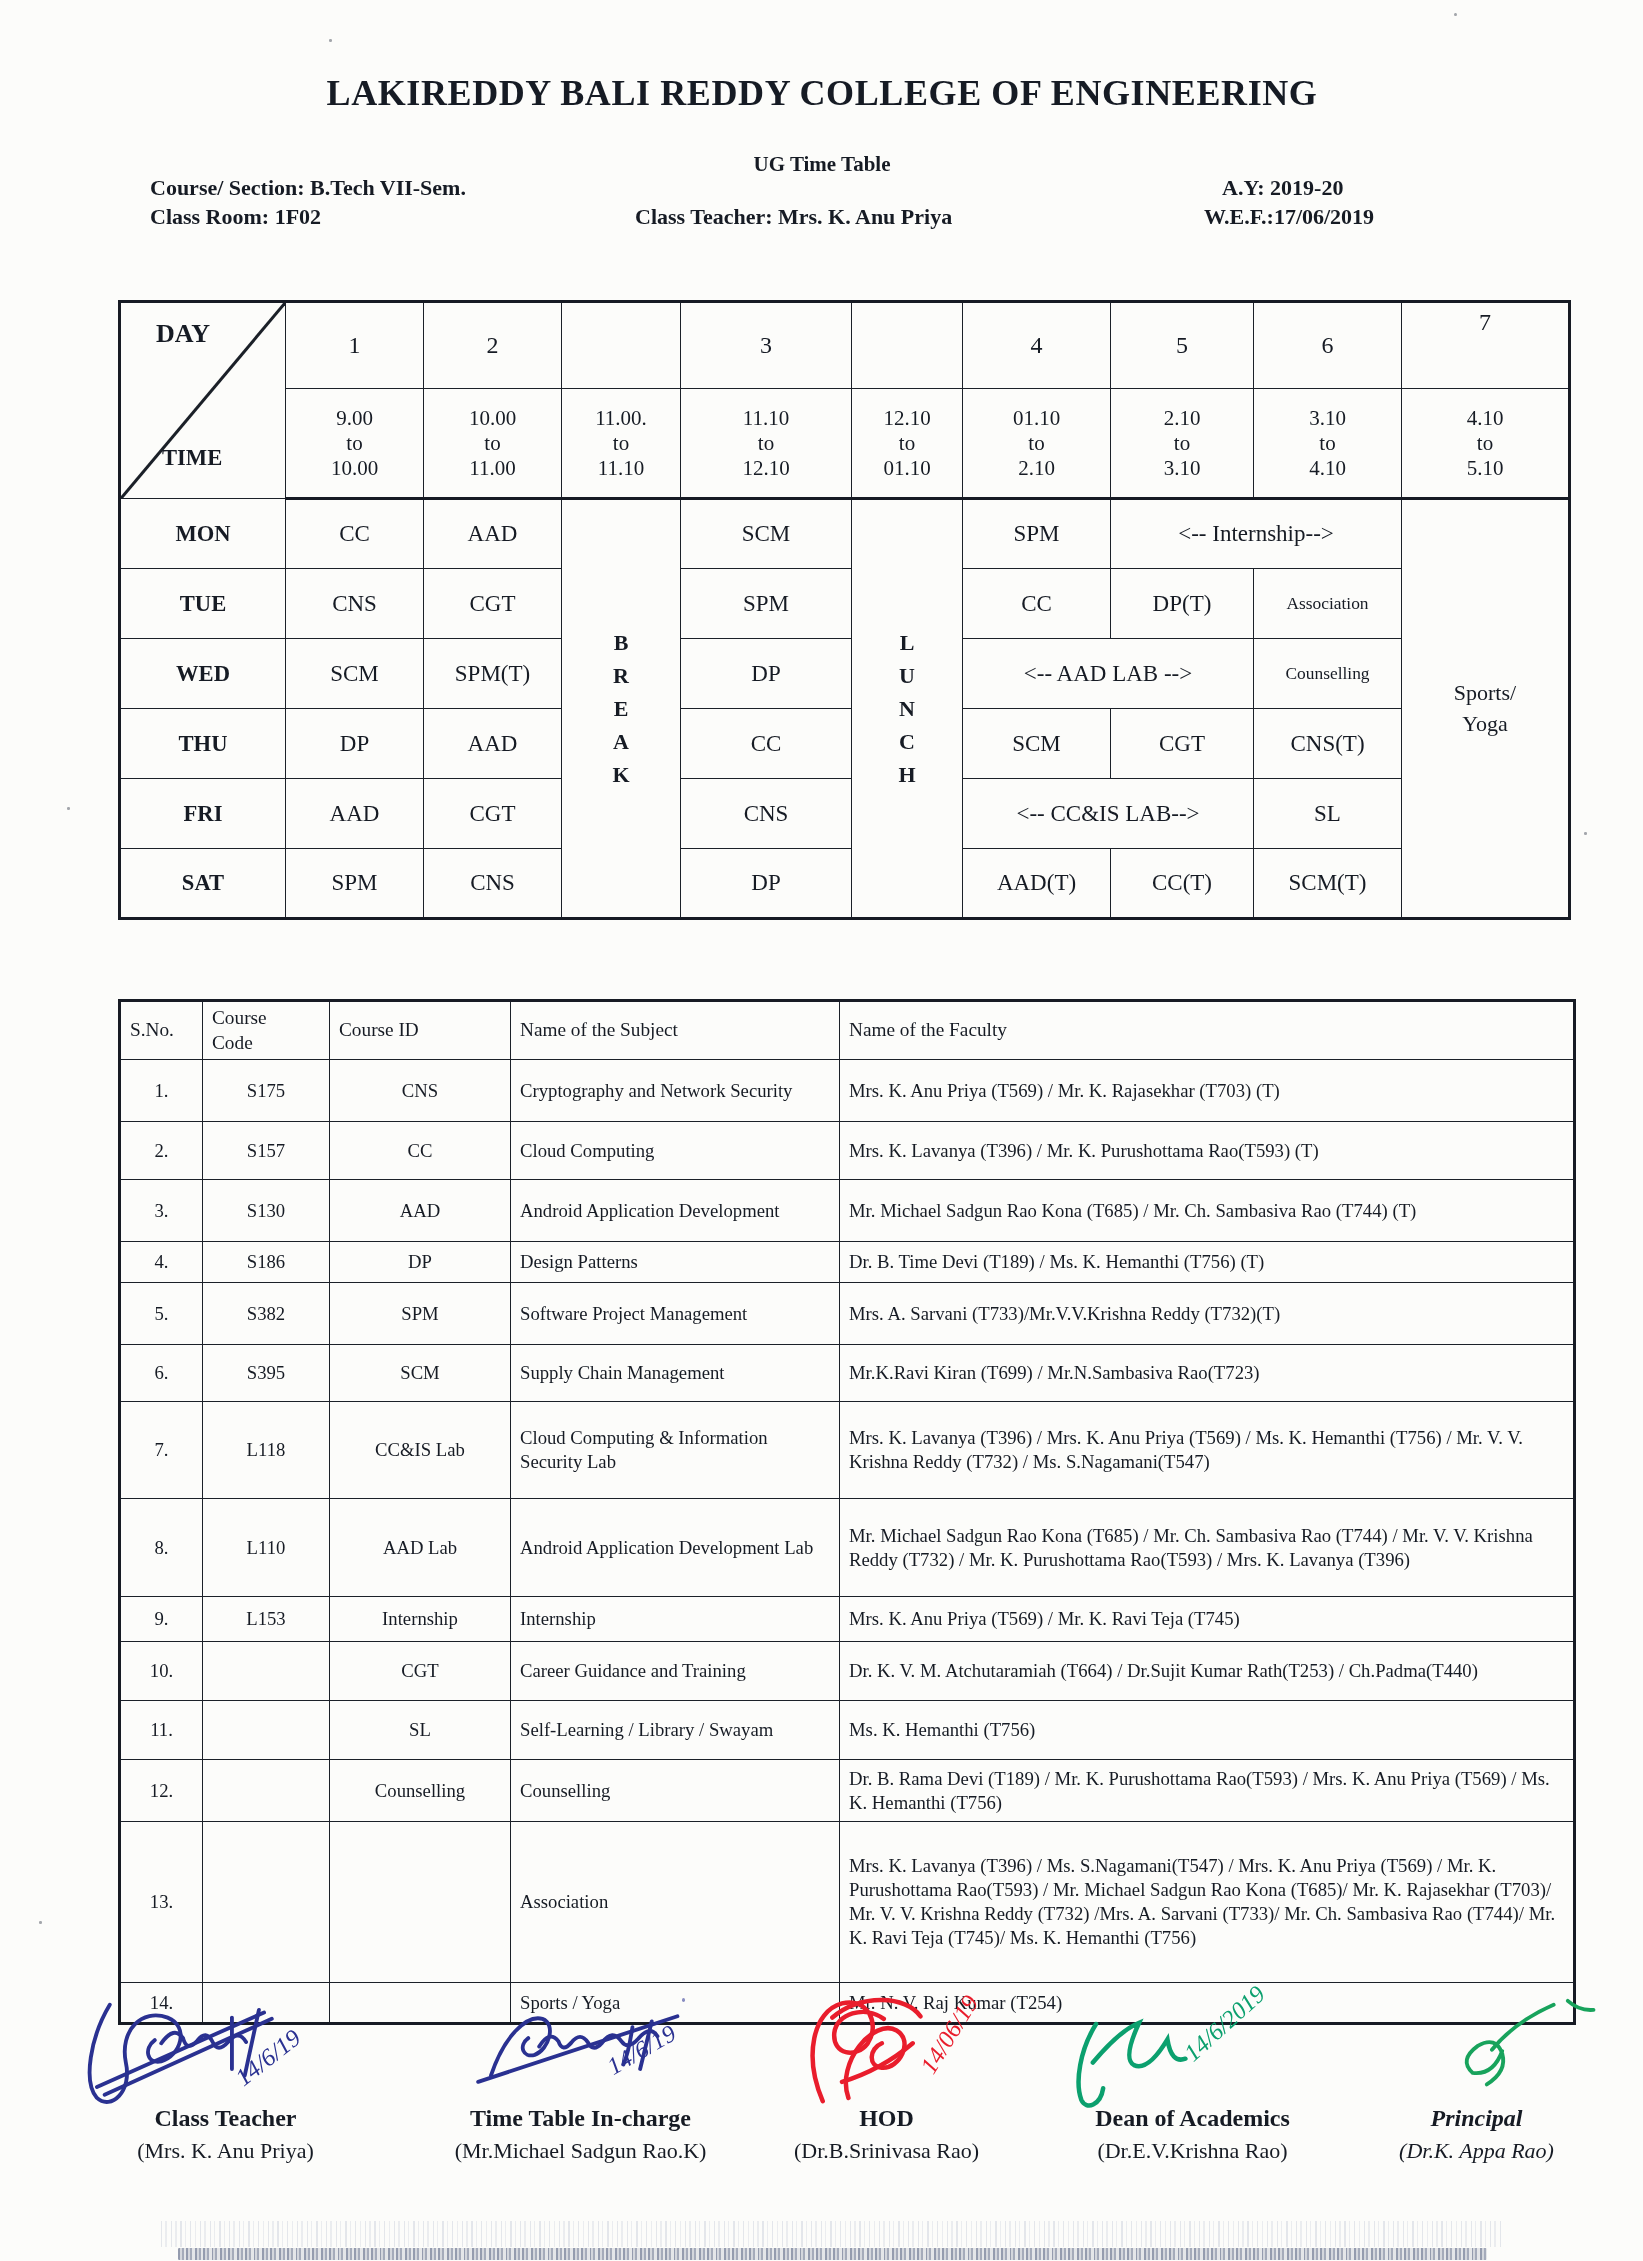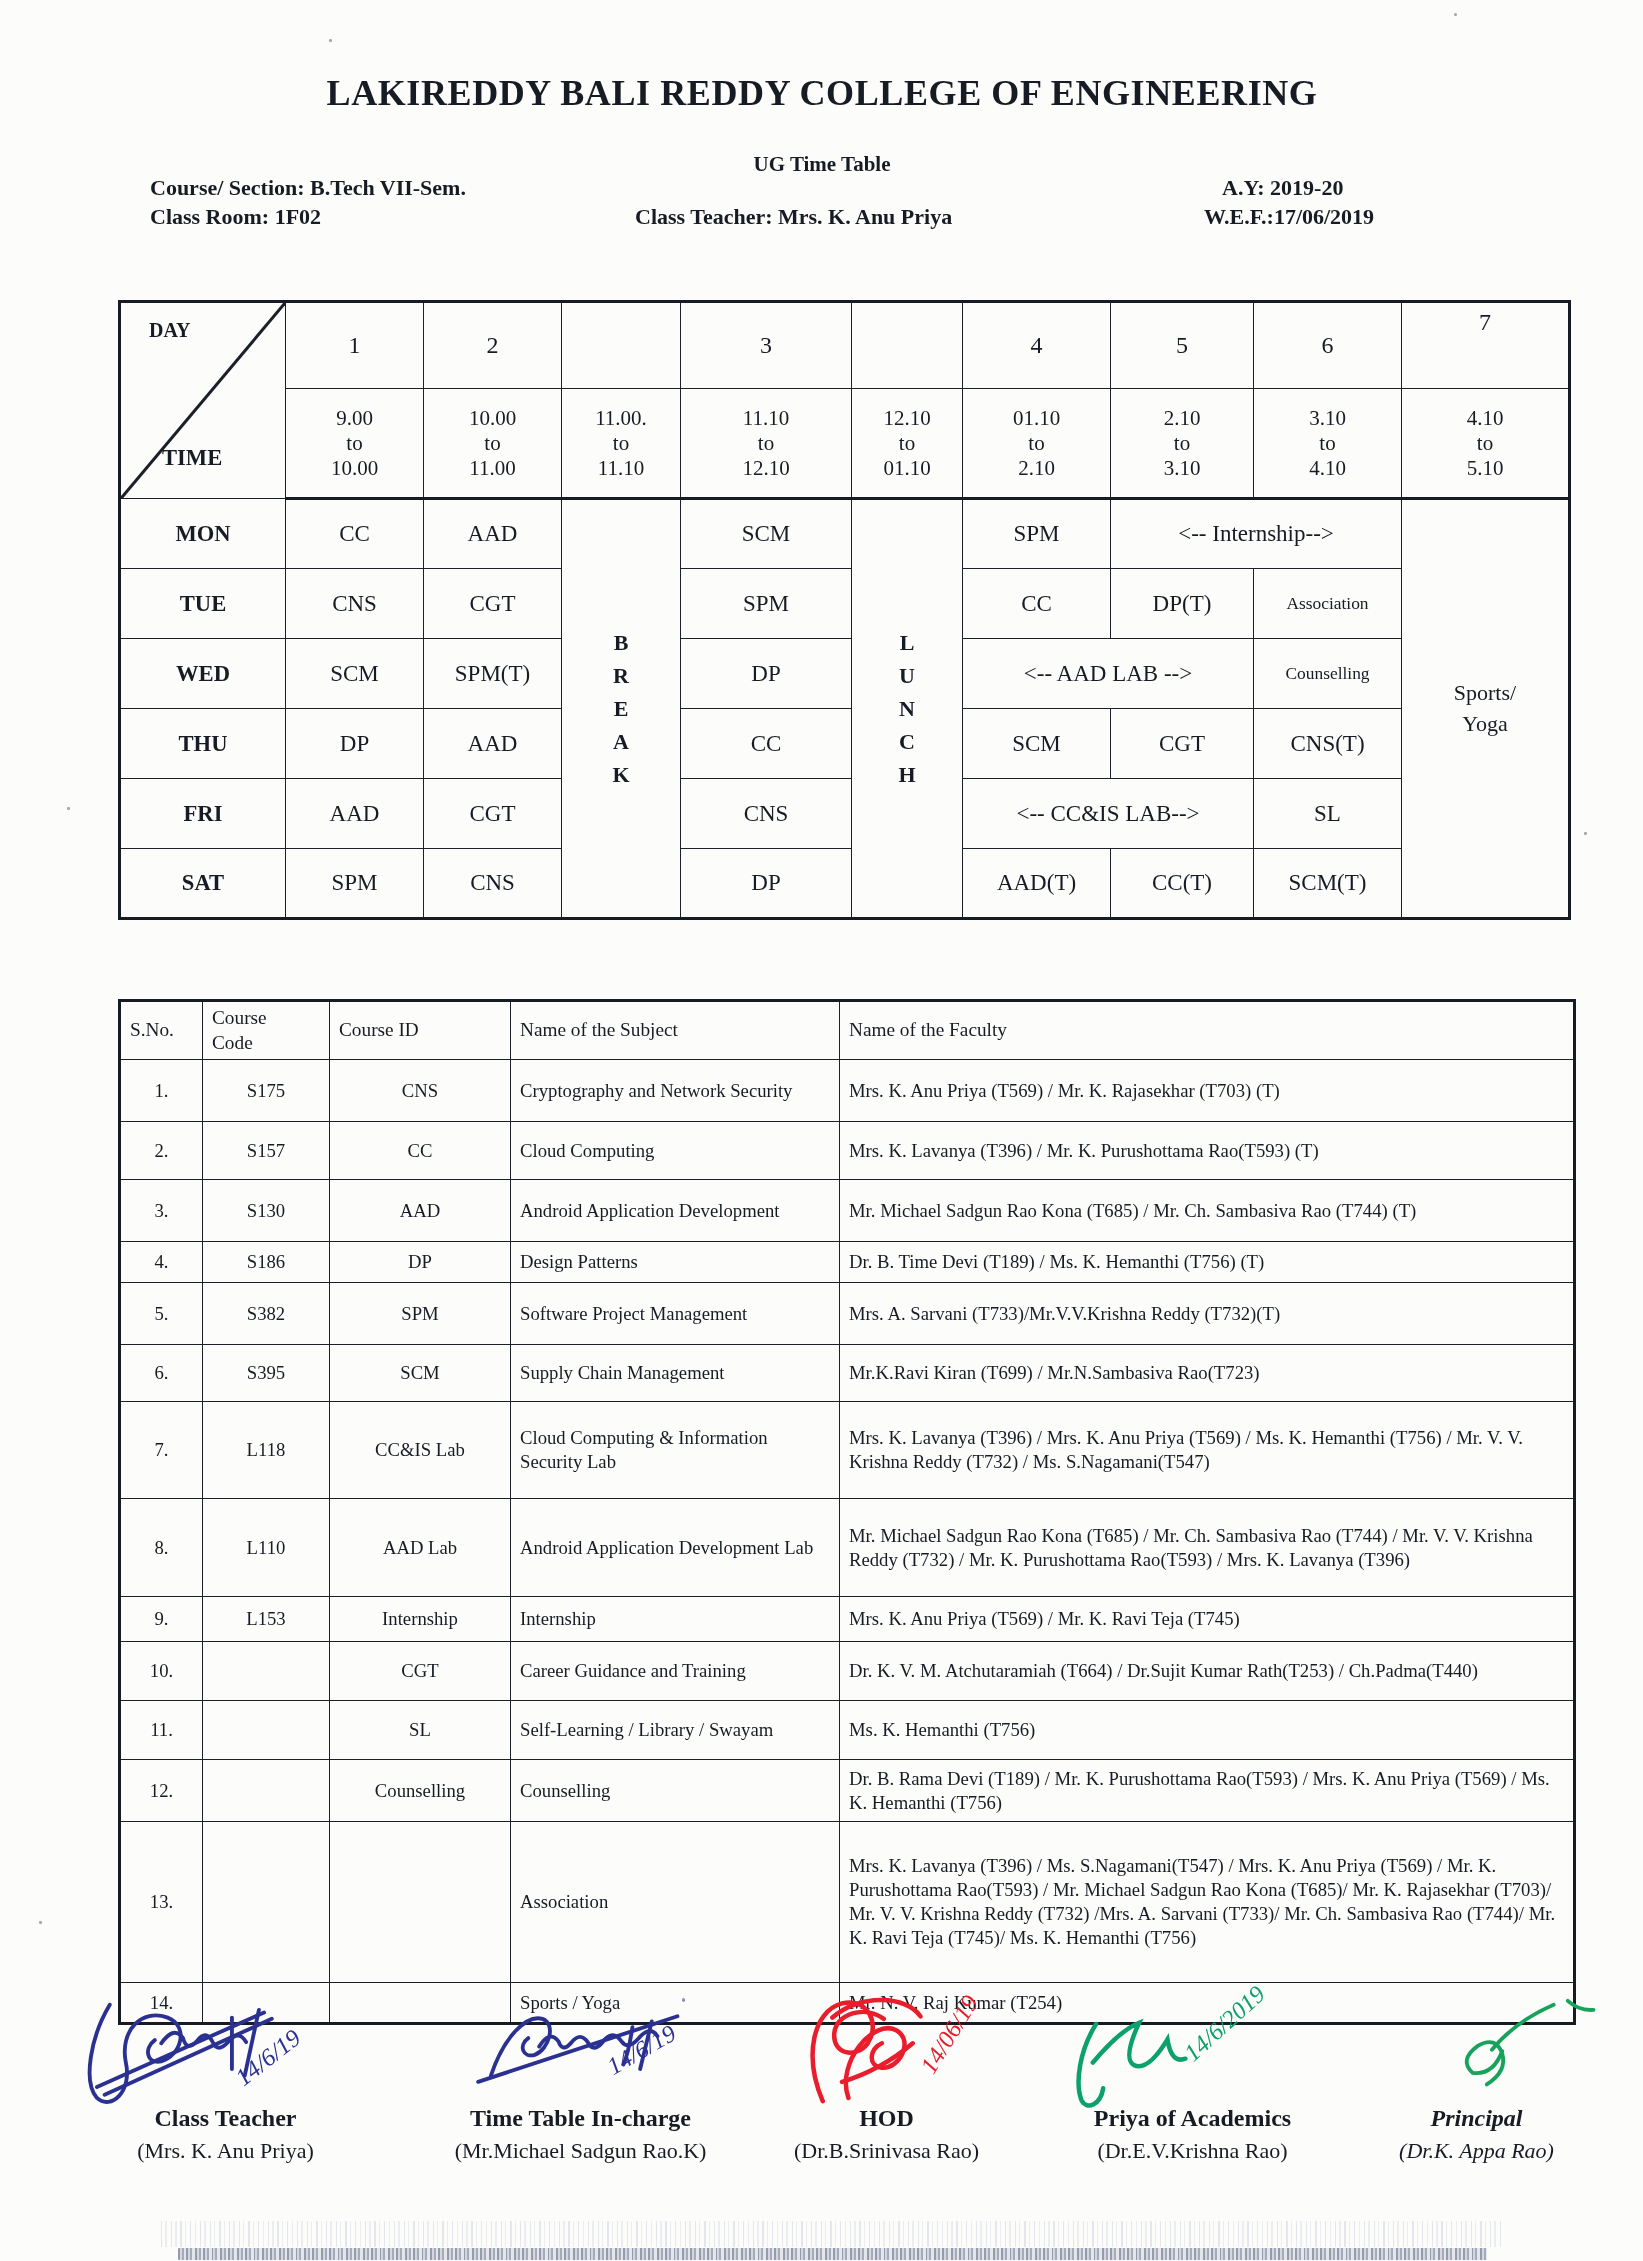--- a/index.html
+++ b/index.html
@@ -31,21 +31,21 @@
   #timetable tbody tr{height:70px;}
   #timetable tbody th.dayname{font-weight:bold;font-size:22.6px;}
   #timetable td.small{font-size:17.4px;}
   #timetable td.vert{font-weight:bold;font-size:22px;line-height:1.5;}
   #timetable td.sports{font-size:22px;line-height:1.4;}
   #timetable th.pnum-last{vertical-align:top;padding-top:6.4px;}
   .prewrap{white-space:pre-line;}
   th.diag{position:relative;}
   .diag-svg{position:absolute;left:0;top:0;width:100%;height:100%;}
   .diag-svg line{stroke:#1b2028;stroke-width:3;vector-effect:non-scaling-stroke;}
-  .daylab{position:absolute;top:15.5px;left:28px;font-size:20px;font-weight:bold;}
+  .daylab{position:absolute;top:15.5px;left:35px;font-size:26px;font-weight:bold;}
   .timelab{position:absolute;bottom:27px;left:41px;font-size:22.6px;font-weight:bold;}
   
   #courses{left:118px;top:999px;width:1455px;border:3.2px solid #171b24;}
   #courses th,#courses td{
     border:1.9px solid #1b2028;
     font-size:18.7px;line-height:1.28;
     padding:3.9px 9px;vertical-align:middle;
   }
   #courses thead th{font-weight:normal;font-size:19.3px;text-align:left;}
   #courses td.c-center{text-align:center;}
@@ -372,21 +372,21 @@
     </div>
 
     <div class="sigblock" style="left:1025px;width:335px;">
       <svg width="303" height="135" viewBox="0 0 470 210">
         <g fill="none" stroke="#0ba06e" stroke-width="7" stroke-linecap="round">
           <path d="M85,70 C60,110 52,160 62,188 C70,205 92,196 96,170"></path>
           <path d="M80,130 q42,-50 72,-62 q-26,56 -8,66 q22,10 52,-40 q6,38 28,30"></path>
         </g>
         <text class="sigdate" x="236" y="130" fill="#0ba06e" transform="rotate(-42 236 130)">14/6/2019</text>
       </svg>
-      <div class="sigrole">Priya of Academics</div>
+      <div class="sigrole">Dean of Academics</div>
       <div class="signame">(Dr.E.V.Krishna Rao)</div>
     </div>
 
     <div class="sigblock" style="left:1328px;width:297px;font-style:italic;">
       <svg width="271" height="135" viewBox="0 0 420 210">
         <g fill="none" stroke="#18a35c" stroke-width="6" stroke-linecap="round">
           <path d="M330,40 q-60,26 -96,70"></path>
           <path d="M250,112 q-14,38 -46,34 q-22,-20 8,-42 q28,-16 38,12 q8,28 -24,48"></path>
           <path d="M352,34 q18,16 40,14"></path>
         </g>

